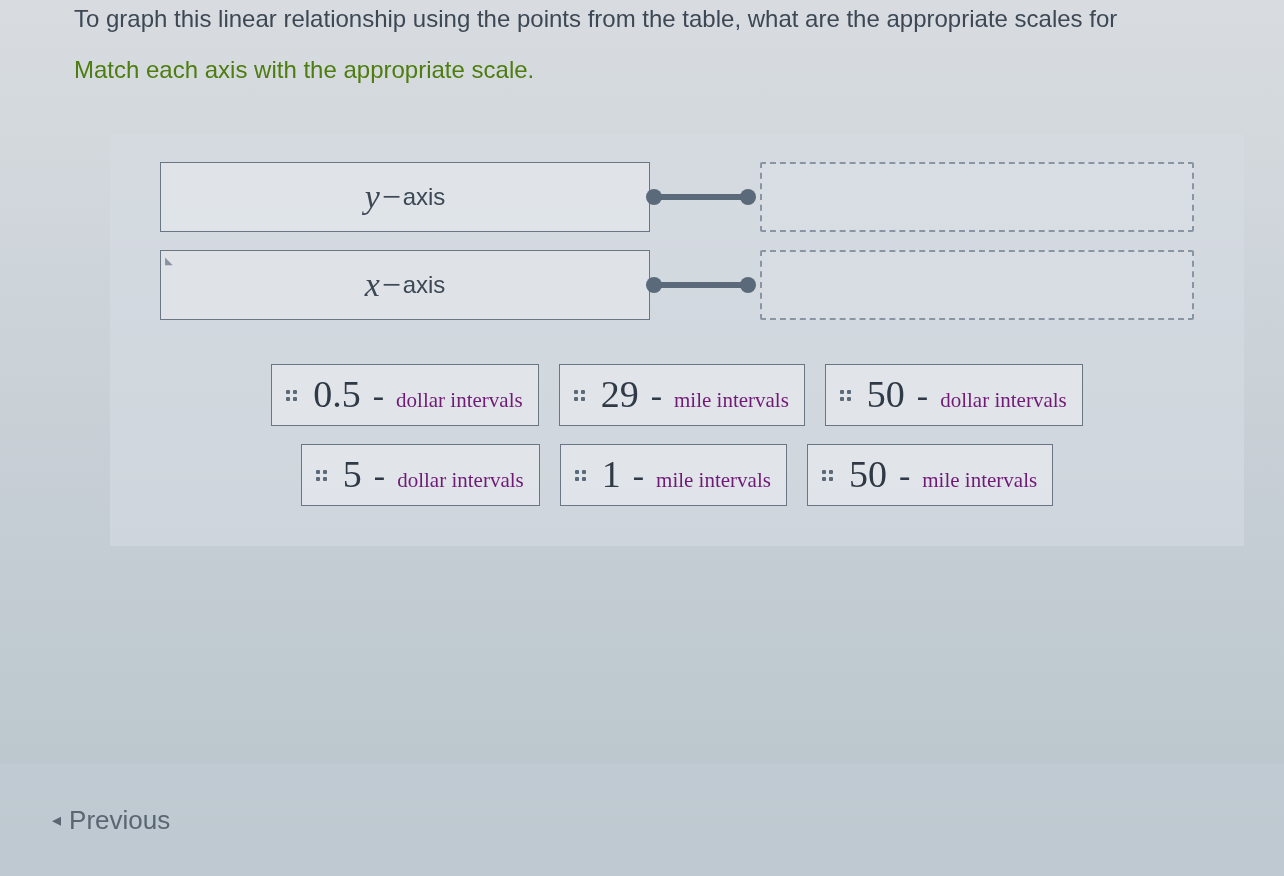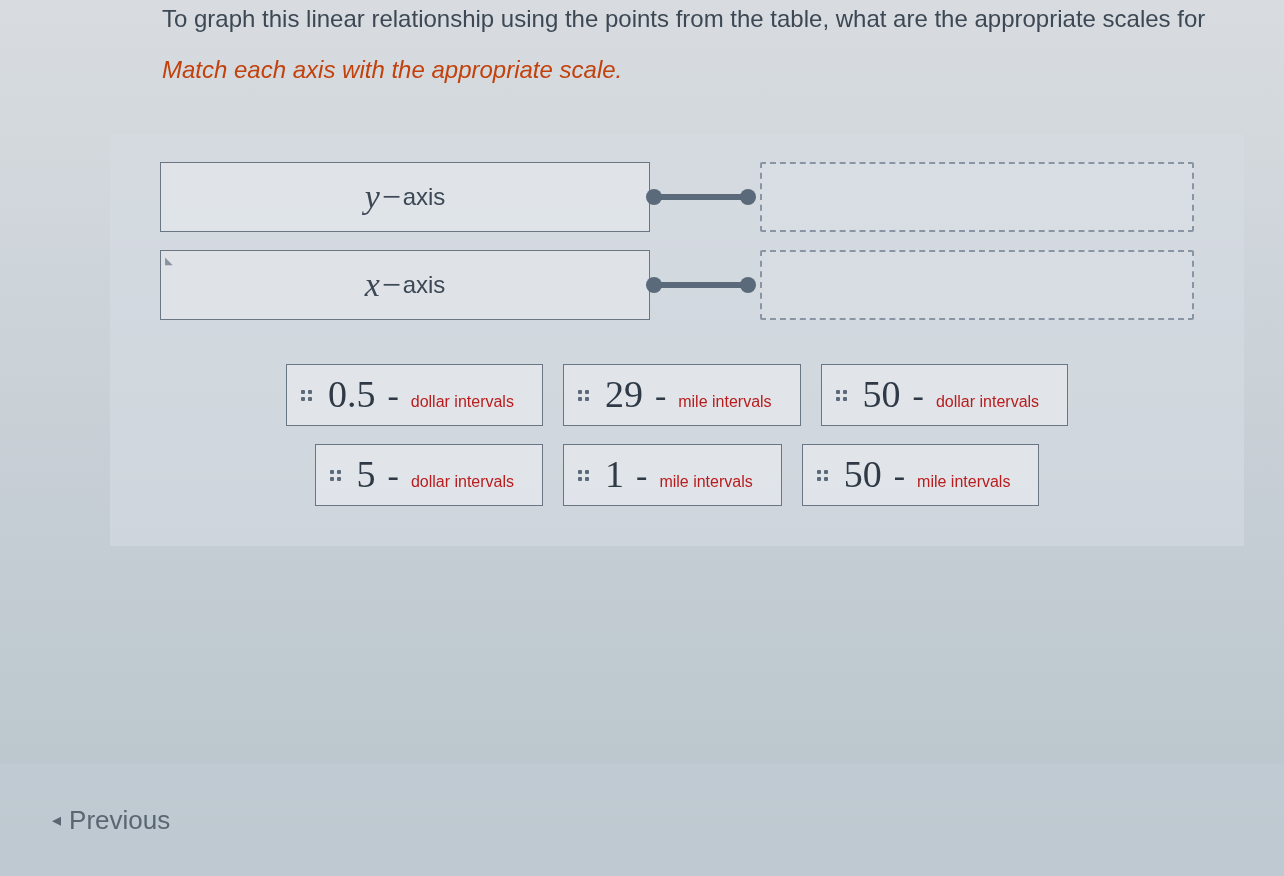--- a/index.html
+++ b/index.html
@@ -6,43 +6,41 @@
   body {
     font-family: Arial, Helvetica, sans-serif;
     background: linear-gradient(180deg, #d8dce0 0%, #c8d0d6 50%, #b8c4cc 100%);
     width: 1284px;
     height: 876px;
     overflow: hidden;
     position: relative;
     color: #3a4450;
   }
   .question-area {
-    padding: 0 0 0 118px;
+    padding: 0 0 0 74px;
     padding-top: 0;
-    margin-left: 44px;
   }
   .question-line {
     font-size: 24px;
     color: #3d4854;
     line-height: 1.6;
     margin-bottom: 4px;
   }
   .math-var {
     font-family: 'Times New Roman', Times, serif;
     font-style: italic;
     font-size: 34px;
     font-weight: 500;
     vertical-align: -4px;
   }
   .instruction {
     font-size: 24px;
-    color: #c2410c;
+    color: #4d7c0f;
     margin-top: 18px;
     margin-bottom: 50px;
-    font-style: italic;
   }
   .match-panel {
     margin-left: 110px;
     margin-right: 40px;
     background: rgba(214, 220, 226, 0.6);
     padding: 28px 50px 40px 50px;
     border-radius: 2px;
   }
   .match-row {
     display: flex;
@@ -103,21 +101,21 @@
     gap: 18px;
   }
   .options-row {
     display: flex;
     gap: 20px;
     justify-content: center;
   }
   .option-chip {
     border: 1px solid #6b7684;
     background: rgba(238,241,244,0.55);
-    padding: 10px 28px 10px 14px;
+    padding: 10px 15px 10px 14px;
     display: flex;
     align-items: baseline;
     gap: 12px;
     cursor: grab;
   }
   .grip {
     display: grid;
     grid-template-columns: repeat(2, 4px);
     grid-template-rows: repeat(2, 4px);
     gap: 3px;
@@ -135,22 +133,23 @@
     font-size: 38px;
     color: #2f3a46;
     line-height: 1;
   }
   .opt-dash {
     font-family: 'Times New Roman', Times, serif;
     font-size: 34px;
     color: #2f3a46;
   }
   .opt-unit {
-    font-size: 16px;
-    color: #b91c1c;
+    font-size: 21px;
+    color: #701a75;
+    font-family: Liberation Serif, serif;
   }
   .footer {
     position: absolute;
     left: 0;
     right: 0;
     bottom: 0;
     height: 112px;
     background: rgba(196, 206, 214, 0.5);
     display: flex;
     align-items: center;

